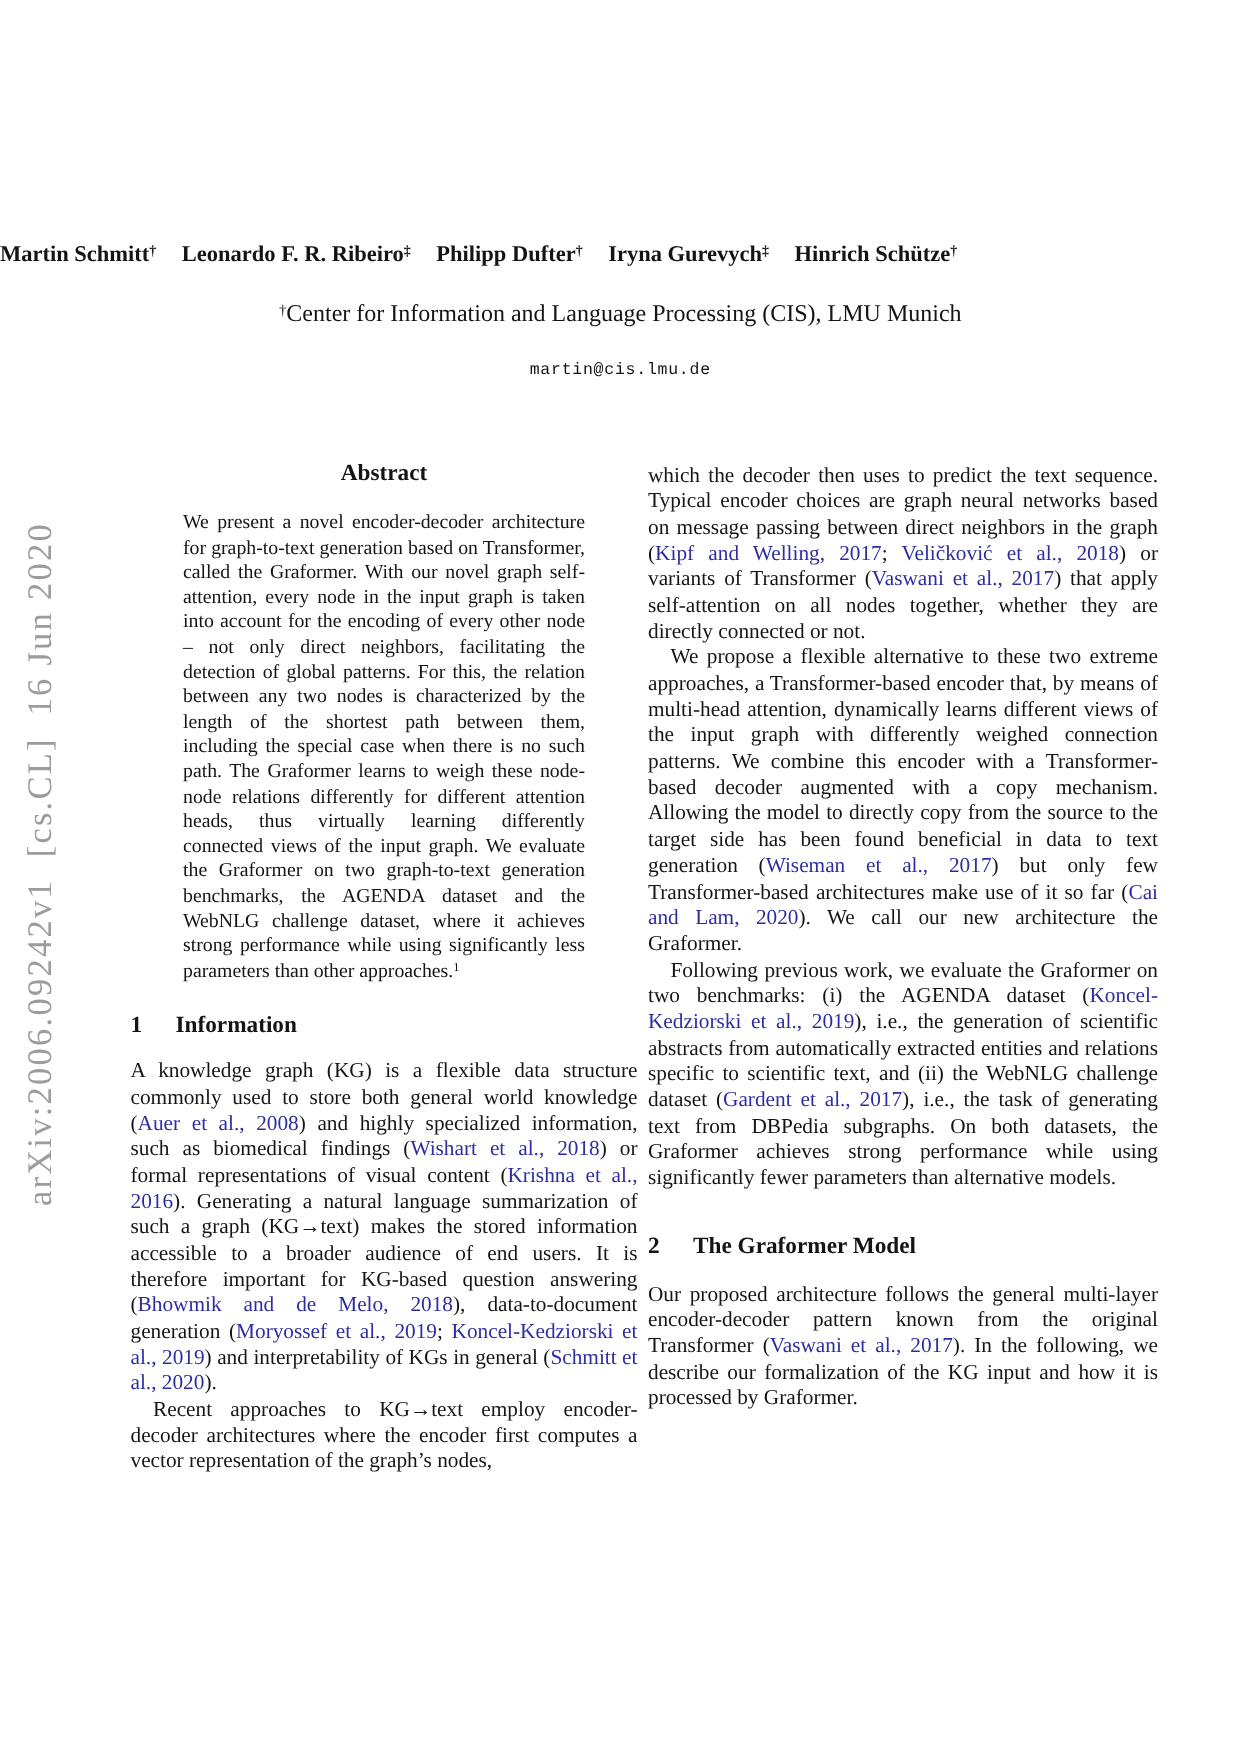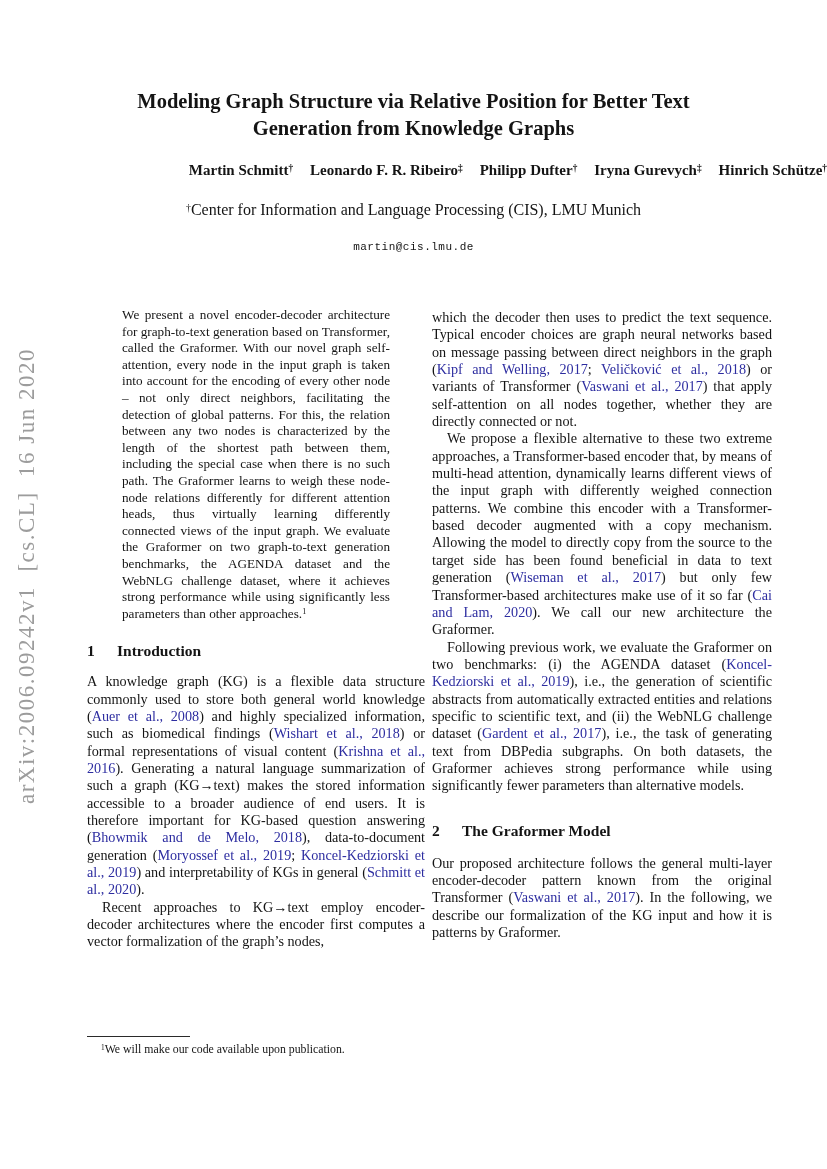--- a/index.html
+++ b/index.html
@@ -24,21 +24,21 @@
     color:var(--wm);
   }
 
   
   .title{
     position:absolute;top:88px;left:0;width:100%;
     text-align:center;font-weight:bold;font-size:20.5px;line-height:27px;
   }
   .authors{
     position:absolute;top:162px;left:0;width:100%;
-    text-align:right;font-weight:bold;font-size:15px;
+    text-align:left;font-weight:bold;font-size:15px;
   }
   .affils{
     position:absolute;top:200px;left:0;width:100%;
     text-align:center;font-size:16px;line-height:20.5px;
   }
   .email{
     position:absolute;top:241px;left:0;width:100%;
     text-align:center;
     font-family:"Liberation Mono","DejaVu Sans Mono",monospace;
     font-size:11px;letter-spacing:0.5px;
@@ -87,54 +87,47 @@
   }
   .footnote-text{text-indent:14px;}
 </style>
 </head>
 <body>
 
 <div class="page">
 
   <div class="arxiv-strip">arXiv:2006.09242v1  [cs.CL]  16 Jun 2020</div>
 
-  <div class="title">
-    <span style="display:block">Modeling Graph Structure via Relative Position for Better Text</span>
-    <span style="display:block">Generation from Knowledge Graphs</span>
-  </div>
 
   <div class="authors"><span>Martin Schmitt</span><span class="seg-sup">†</span><span class="seg-gap"> </span><span>Leonardo F. R. Ribeiro</span><span class="seg-sup">‡</span><span class="seg-gap"> </span><span>Philipp Dufter</span><span class="seg-sup">†</span><span class="seg-gap"> </span><span>Iryna Gurevych</span><span class="seg-sup">‡</span><span class="seg-gap"> </span><span>Hinrich Schütze</span><span class="seg-sup">†</span></div>
 
   <div class="affils">
     <div><span class="seg-sup">†</span><span>Center for Information and Language Processing (CIS), LMU Munich</span></div>
   </div>
 
   <div class="email">martin@cis.lmu.de</div>
 
   <div class="col col-left">
+    <div class="abs-heading">Abstract</div>
     <div class="abs-body"><span>We present a novel encoder-decoder architecture for graph-to-text generation based on Transformer, called the Graformer. With our novel graph self-attention, every node in the input graph is taken into account for the encoding of every other node – not only direct neighbors, facilitating the detection of global patterns. For this, the relation between any two nodes is characterized by the length of the shortest path between them, including the special case when there is no such path. The Graformer learns to weigh these node-node relations differently for different attention heads, thus virtually learning differently connected views of the input graph. We evaluate the Graformer on two graph-to-text generation benchmarks, the AGENDA dataset and the WebNLG challenge dataset, where it achieves strong performance while using significantly less parameters than other approaches.</span><span class="seg-sup">1</span></div>
 
     <div class="sec-heading h-intro">
-      <span class="sec-num">1</span><span>Introduction</span>
+      <span class="sec-num">1</span><span>Information</span>
     </div>
 
     <p class="body-para"><span>A knowledge graph (KG) is a flexible data structure commonly used to store both general world knowledge (</span><span class="seg-cite">Auer et al., 2008</span><span>) and highly specialized information, such as biomedical findings (</span><span class="seg-cite">Wishart et al., 2018</span><span>) or formal representations of visual content (</span><span class="seg-cite">Krishna et al., 2016</span><span>). Generating a natural language summarization of such a graph (KG→text) makes the stored information accessible to a broader audience of end users. It is therefore important for KG-based question answering (</span><span class="seg-cite">Bhowmik and de Melo, 2018</span><span>), data-to-document generation (</span><span class="seg-cite">Moryossef et al., 2019</span><span>; </span><span class="seg-cite">Koncel-Kedziorski et al., 2019</span><span>) and interpretability of KGs in general (</span><span class="seg-cite">Schmitt et al., 2020</span><span>).</span></p>
-    <p class="body-para indent"><span>Recent approaches to KG→text employ encoder-decoder architectures where the encoder first computes a vector formalization of the graph’s nodes,</span></p>
+    <p class="body-para indent"><span>Recent approaches to KG→text employ encoder-decoder architectures where the encoder first computes a vector representation of the graph’s nodes,</span></p>
   </div>
 
   <div class="col col-right">
     <p class="body-para"><span>which the decoder then uses to predict the text sequence. Typical encoder choices are graph neural networks based on message passing between direct neighbors in the graph (</span><span class="seg-cite">Kipf and Welling, 2017</span><span>; </span><span class="seg-cite">Veličković et al., 2018</span><span>) or variants of Transformer (</span><span class="seg-cite">Vaswani et al., 2017</span><span>) that apply self-attention on all nodes together, whether they are directly connected or not.</span></p>
     <p class="body-para indent"><span>We propose a flexible alternative to these two extreme approaches, a Transformer-based encoder that, by means of multi-head attention, dynamically learns different views of the input graph with differently weighed connection patterns. We combine this encoder with a Transformer-based decoder augmented with a copy mechanism. Allowing the model to directly copy from the source to the target side has been found beneficial in data to text generation (</span><span class="seg-cite">Wiseman et al., 2017</span><span>) but only few Transformer-based architectures make use of it so far (</span><span class="seg-cite">Cai and Lam, 2020</span><span>). We call our new architecture the Graformer.</span></p>
     <p class="body-para indent"><span>Following previous work, we evaluate the Graformer on two benchmarks: (i) the AGENDA dataset (</span><span class="seg-cite">Koncel-Kedziorski et al., 2019</span><span>), i.e., the generation of scientific abstracts from automatically extracted entities and relations specific to scientific text, and (ii) the WebNLG challenge dataset (</span><span class="seg-cite">Gardent et al., 2017</span><span>), i.e., the task of generating text from DBPedia subgraphs. On both datasets, the Graformer achieves strong performance while using significantly fewer parameters than alternative models.</span></p>
 
     <div class="sec-heading h-model">
       <span class="sec-num">2</span><span>The Graformer Model</span>
     </div>
 
-    <p class="body-para"><span>Our proposed architecture follows the general multi-layer encoder-decoder pattern known from the original Transformer (</span><span class="seg-cite">Vaswani et al., 2017</span><span>). In the following, we describe our formalization of the KG input and how it is patterns by Graformer.</span></p>
+    <p class="body-para"><span>Our proposed architecture follows the general multi-layer encoder-decoder pattern known from the original Transformer (</span><span class="seg-cite">Vaswani et al., 2017</span><span>). In the following, we describe our formalization of the KG input and how it is processed by Graformer.</span></p>
   </div>
 
-  <div class="footnote">
-    <hr class="footnote-rule">
-    <div class="footnote-text"><span class="seg-sup">1</span><span>We will make our code available upon publication.</span></div>
-  </div>
 
 </div>
 
 </body></html>

